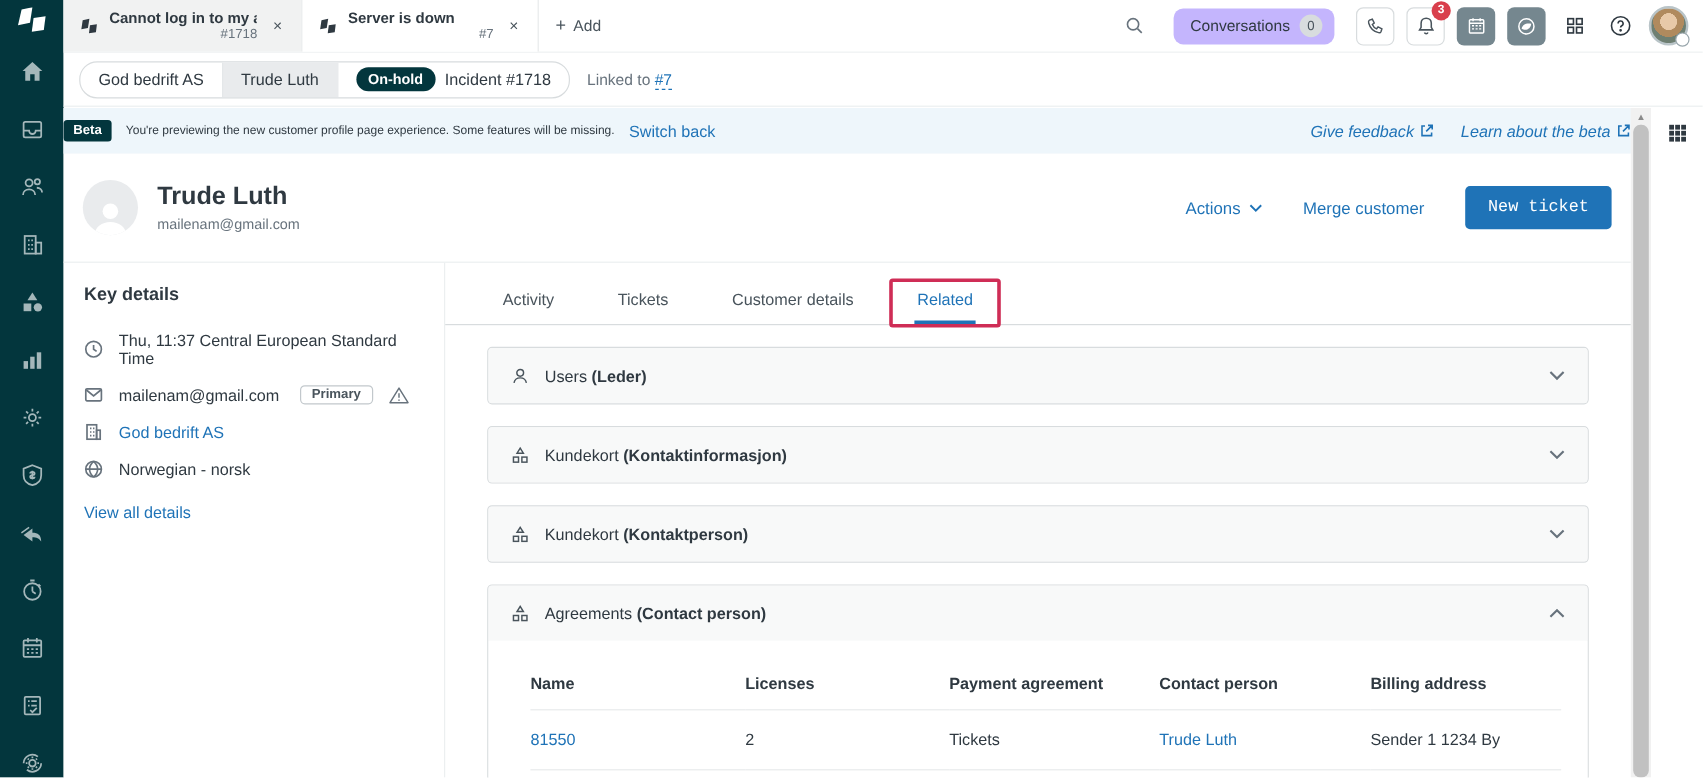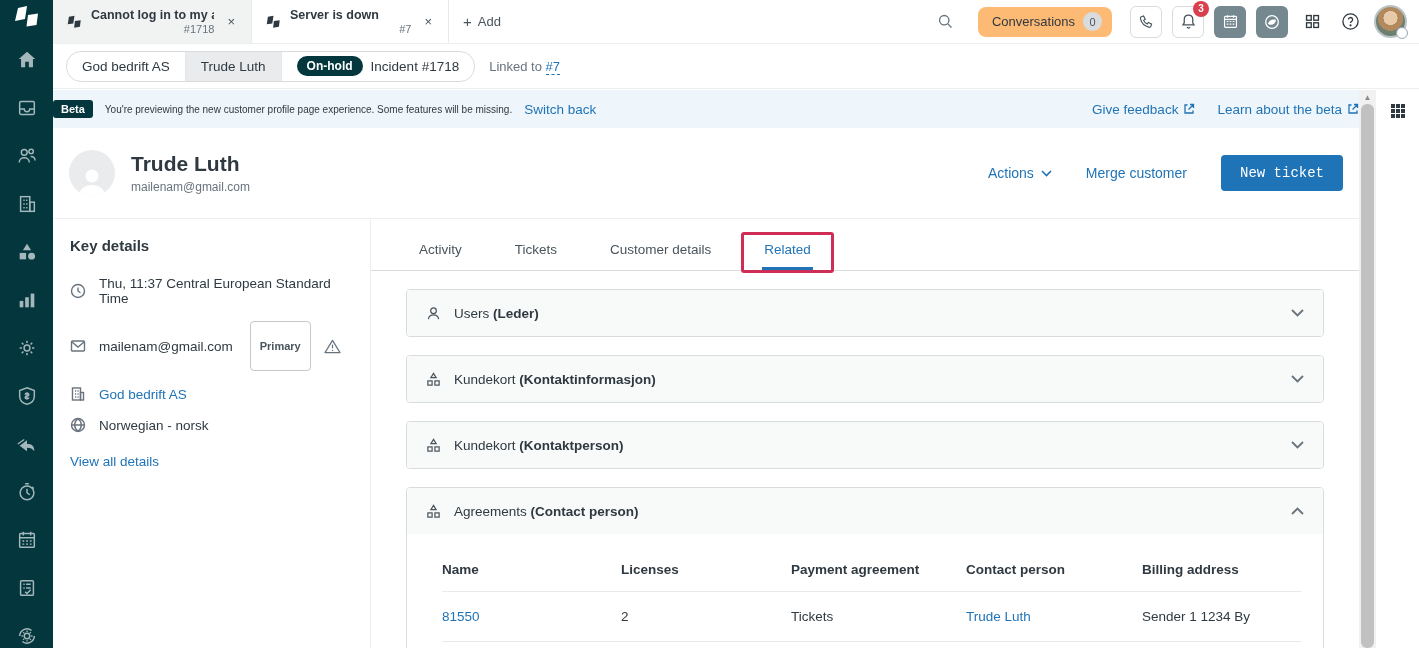--- a/index.html
+++ b/index.html
@@ -27,21 +27,21 @@
   .ttab.bordered { background:#fff; border-left:1px solid #e8eaeb; border-right:1px solid #e8eaeb; }
   .ttab-txt { flex:1; min-width:0; }
   .ttab-title { font-size:12.5px; font-weight:700; color:#2f3941; white-space:nowrap; overflow:hidden; }
   .ttab-sub { font-size:11px; color:#68737d; margin-top:1px;text-align:right; }
   .ttab-close { color:#49545c; font-size:13px; padding:2px 4px; cursor:pointer; }
   .add-tab { display:flex; align-items:center; gap:6px; padding:0 14px; font-size:13px; color:#49545c; cursor:pointer; }
   .plus { font-size:15px; color:#49545c; }
 
   .top-actions { margin-left:auto; display:flex; align-items:center; gap:10px; padding-right:12px; }
   .icon-plain { width:28px; height:28px; display:flex; align-items:center; justify-content:center; cursor:pointer; }
-  .conv-pill { display:flex; align-items:center; gap:8px; background:#fdba74; border-radius:8px;
+  .conv-pill { display:flex; align-items:center; gap:8px; background:#c4b5fd; border-radius:8px;
                height:30px; padding:0 10px 0 14px; font-size:13px; color:#2f3941; cursor:pointer; margin:0 8px; }
   .conv-count { width:19px; height:19px; border-radius:50%; background:#d8dcde; color:#49545c;
                 font-size:11px; display:flex; align-items:center; justify-content:center; }
   .sq-btn { width:32px; height:32px; border-radius:6px; display:flex; align-items:center; justify-content:center;
             cursor:pointer; position:relative; }
   .sq-btn.light { background:#fff; border:1px solid #d8dcde; }
   .sq-btn.slate { background:#75878f; }
   .notif-badge { position:absolute; top:-6px; right:-6px; min-width:16px; height:16px; border-radius:8px;
                  background:#d93f4c; color:#fff; font-size:10px; font-weight:700;
                  display:flex; align-items:center; justify-content:center; padding:0 4px; }
@@ -64,21 +64,21 @@
   .linked { font-size:13px; color:#68737d; }
   .linked a { color:#1f73b7; text-decoration:none; border-bottom:1px dashed #1f73b7; cursor:pointer; }
 
   
   .scroll-area { position:absolute; left:0; right:60px; top:90px; bottom:0; background:#fff; }
 
   .banner { height:38px; background:#eef6fb; display:flex; align-items:center; gap:12px; padding:0 0; }
   .beta-badge { background:#03363d; color:#fff; font-size:11px; font-weight:700; border-radius:3px; padding:3px 8px; }
   .banner-msg { font-size:10px; color:#2f3941; }
   .banner a { color:#1f73b7; text-decoration:none; font-size:13.5px; cursor:pointer; }
-  .banner-right { margin-left:auto; display:flex; gap:22px; align-items:center; }
+  .banner-right { margin-left:auto; display:flex; gap:22px; align-items:center;font-style:italic; }
   .ext-link { display:inline-flex; align-items:center; gap:5px; }
 
   .cust-header { height:91px; display:flex; align-items:center; padding:0 16px; border-bottom:1px solid #eceff0; }
   .cust-avatar { width:46px; height:46px; border-radius:50%; background:#e9ebed; display:flex;
                  align-items:flex-end; justify-content:center; overflow:hidden; }
   .cust-id { margin-left:16px; }
   .cust-name { font-size:21px; font-weight:700; color:#2f3941; }
   .cust-email { font-size:12px; color:#68737d; margin-top:4px; }
   .cust-actions { margin-left:auto; display:flex; align-items:center; gap:34px; }
   .link-btn { color:#1f73b7; font-size:14px; cursor:pointer; display:flex; align-items:center; gap:7px; }
@@ -87,21 +87,21 @@
 
   .content-row { display:flex; height:429px; }
 
   
   .key-details { width:318px; border-right:1px solid #eceff0; padding:18px 14px 0 17px; flex-shrink:0; }
   .kd-title { font-size:15px; font-weight:700; color:#2f3941; margin-bottom:22px; }
   .kd-row { display:flex; align-items:center; gap:13px; margin-bottom:15px; font-size:13.5px; color:#2f3941; }
   .kd-row svg { flex-shrink:0; stroke:#68737d; fill:none; stroke-width:1.4; }
   .kd-link { color:#1f73b7; cursor:pointer; }
   .primary-badge { border:1px solid #c2c8cc; border-radius:4px; font-size:11px; font-weight:700; color:#49545c;
-                   padding:18px 9px; margin-left:4px;text-align:right; }
+                   padding:1px 9px; margin-left:4px;text-align:right; }
   .view-all { font-size:13.5px; color:#1f73b7; margin-top:21px; cursor:pointer; }
 
   
   .main-panel { flex:1; padding-top:17px; min-width:0; }
   .tabbar { display:flex; gap:49px; padding-left:46px; border-bottom:1px solid #d8dcde; }
   .tab { font-size:13.5px; color:#49545c; padding:6px 2px 13px; cursor:pointer; position:relative; }
   .tab.active { color:#1f73b7; box-shadow:inset 0 -3px 0 #1f73b7; }
   .annotation-box { position:absolute; left:-21px; right:-21px; top:-4px; bottom:-3px;
                     border:3px solid #cf2d56; border-radius:3px; pointer-events:none; }
 

